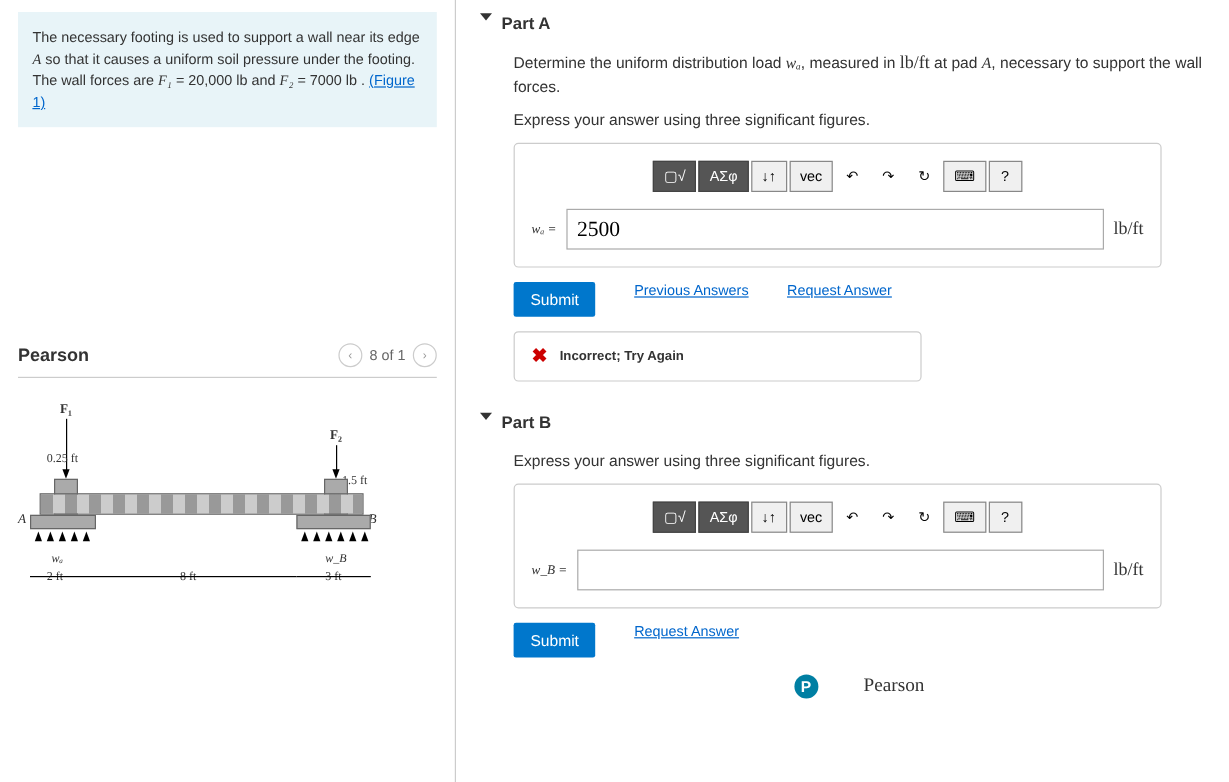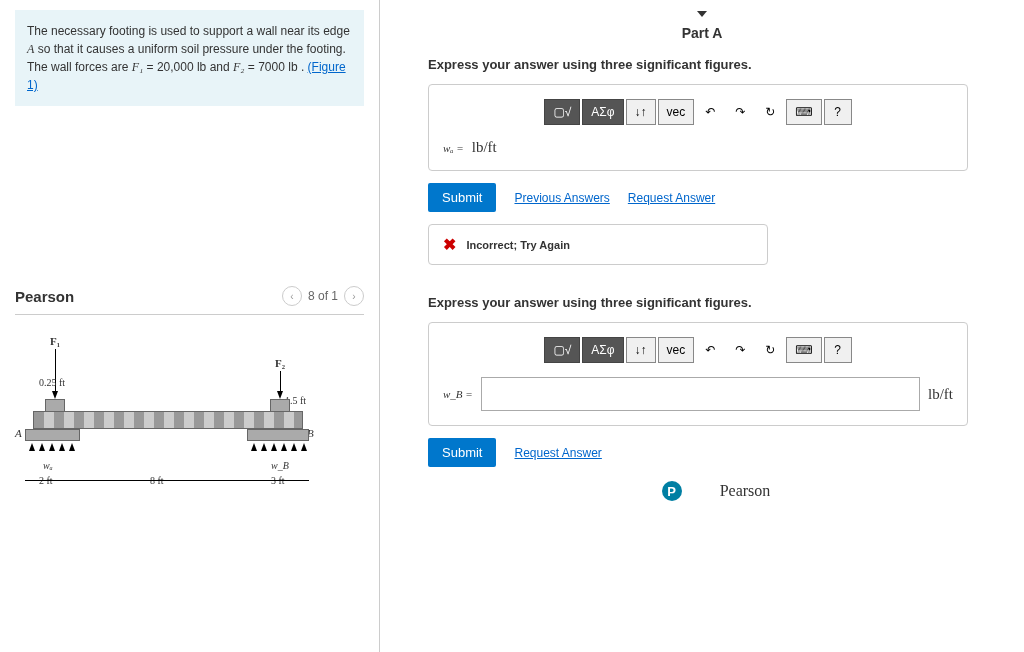--- a/index.html
+++ b/index.html
@@ -8,34 +8,34 @@
 .left-col { width: 380px; padding: 10px 15px; border-right: 1px solid #ccc; }
 .right-col { flex: 1; padding: 5px 20px; overflow: hidden; }
 .problem-box { background: #e8f4f8; padding: 12px; font-size: 12px; line-height: 1.5; margin-bottom: 40px; }
 .problem-box a { color: #0066cc; text-decoration: underline; }
 .figure-section { margin-top: 180px; }
 .figure-header { display: flex; justify-content: space-between; align-items: center; border-bottom: 1px solid #ccc; padding-bottom: 8px; margin-bottom: 20px; }
 .figure-title { font-weight: bold; font-size: 15px; }
 .figure-nav { display: flex; align-items: center; gap: 6px; font-size: 12px; color: #666; }
 .nav-btn { width: 20px; height: 20px; border: 1px solid #ccc; border-radius: 50%; background: #fff; color: #999; display: flex; align-items: center; justify-content: center; cursor: pointer; font-size: 10px; }
 .figure-img { position: relative; width: 320px; height: 180px; font-size: 11px; }
-.part-header { display: flex; align-items: center; gap: 8px; padding: 6px 0; font-weight: bold; font-size: 14px; flex-direction: column; }
+.part-header { display: flex; align-items: flex-start; gap: 8px; padding: 6px 0; font-weight: bold; font-size: 14px; }
 .caret { width: 0; height: 0; border-left: 5px solid transparent; border-right: 5px solid transparent; border-top: 6px solid #333; }
 .part-body { padding: 10px 0 20px 28px; }
 .prompt { font-size: 13px; margin-bottom: 10px; line-height: 1.4; }
-.hint { font-size: 13px; font-weight: bold; margin-bottom: 12px; }
+.hint { font-size: 13px; font-weight: normal; margin-bottom: 12px; }
 .answer-box { border: 1px solid #ccc; border-radius: 4px; padding: 14px; margin-bottom: 12px; width: 540px; }
 .toolbar { display: flex; justify-content: center; gap: 2px; margin-bottom: 14px; }
 .tool-btn { border: 1px solid #888; background: #f0f0f0; padding: 4px 8px; font-size: 12px; cursor: pointer; min-width: 28px; height: 26px; display: flex; align-items: center; justify-content: center; }
 .tool-btn.dark { background: #555; color: #fff; border-color: #444; }
 .input-row { display: flex; align-items: center; gap: 8px; }
 .var-label { font-style: italic; font-family: 'Times New Roman', serif; font-size: 11px; }
 .answer-input { flex: 1; border: 1px solid #aaa; padding: 6px 8px; font-size: 18px; height: 34px; font-family: 'Times New Roman', serif; }
 .unit { font-family: 'Times New Roman', serif; font-size: 15px; }
-.action-row { display: flex; align-items: center; gap: 18px; margin-bottom: 12px; }
+.action-row { display: flex; gap: 32px; margin-bottom: 12px; }
 .submit-btn { background: #0077cc; color: #fff; border: none; padding: 7px 14px; font-size: 13px; cursor: pointer; border-radius: 2px; }
 .link { color: #0066cc; font-size: 12px; text-decoration: underline; cursor: pointer; }
 .link.bold { font-weight: normal; }
 .feedback { border: 1px solid #ccc; border-radius: 4px; padding: 10px 14px; display: flex; align-items: center; gap: 10px; width: 340px; }
 .x-icon { color: #cc0000; font-weight: bold; font-size: 16px; }
 .feedback-text { font-weight: bold; font-size: 11px; }
 .pearson { display: flex; align-items: center; gap: 6px; justify-content: center; margin-top: 14px; }
 .pearson-logo { width: 20px; height: 20px; background: #007fa3; color: #fff; border-radius: 50%; display: flex; align-items: center; justify-content: center; font-weight: bold; font-size: 13px; }
 .pearson-text { font-family: 'Times New Roman', serif; font-size: 16px; margin-left: 32px; }
 .math { font-family: 'Times New Roman', serif; font-style: italic; }
@@ -103,49 +103,57 @@
     </div>
   </div>
 
   <div class="right-col">
 
     <div class="part-header">
       <span class="caret"></span>
       <span>Part A</span>
     </div>
     <div class="part-body">
+      <div class="prompt">
+        <span>Determine the uniform distribution load </span><span class="math">wₐ</span><span>, measured in </span><span class="unit">lb/ft</span><span> at pad </span><span class="math">A</span><span>, necessary to support the wall forces.</span>
+      </div>
       <div class="hint">Express your answer using three significant figures.</div>
       <div class="answer-box">
         <div class="toolbar">
           <button class="tool-btn dark">▢√</button>
           <button class="tool-btn dark">ΑΣφ</button>
           <button class="tool-btn">↓↑</button>
           <button class="tool-btn">vec</button>
           <button class="tool-btn" style="border:none;background:none;">↶</button>
           <button class="tool-btn" style="border:none;background:none;">↷</button>
           <button class="tool-btn" style="border:none;background:none;">↻</button>
           <button class="tool-btn">⌨</button>
           <button class="tool-btn">?</button>
         </div>
         <div class="input-row">
           <span class="var-label">wₐ = </span>
+          <input class="answer-input" value="2500" style="">
           <span class="unit">lb/ft</span>
         </div>
       </div>
       <div class="action-row">
         <button class="submit-btn">Submit</button>
         <span class="link bold">Previous Answers</span>
         <span class="link bold">Request Answer</span>
       </div>
       <div class="feedback">
         <span class="x-icon">✖</span>
         <span class="feedback-text">Incorrect; Try Again</span>
       </div>
     </div>
 
+    <div class="part-header">
+      <span class="caret"></span>
+      <span>Part B</span>
+    </div>
     <div class="part-body">
       <div class="hint">Express your answer using three significant figures.</div>
       <div class="answer-box">
         <div class="toolbar">
           <button class="tool-btn dark">▢√</button>
           <button class="tool-btn dark">ΑΣφ</button>
           <button class="tool-btn">↓↑</button>
           <button class="tool-btn">vec</button>
           <button class="tool-btn" style="border:none;background:none;">↶</button>
           <button class="tool-btn" style="border:none;background:none;">↷</button>

